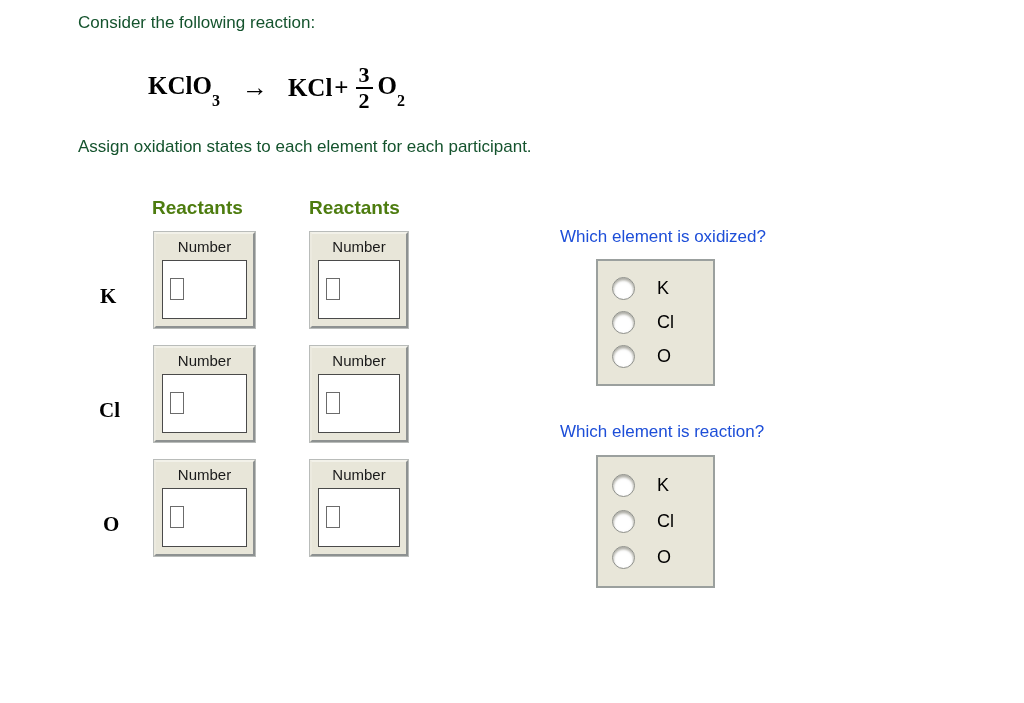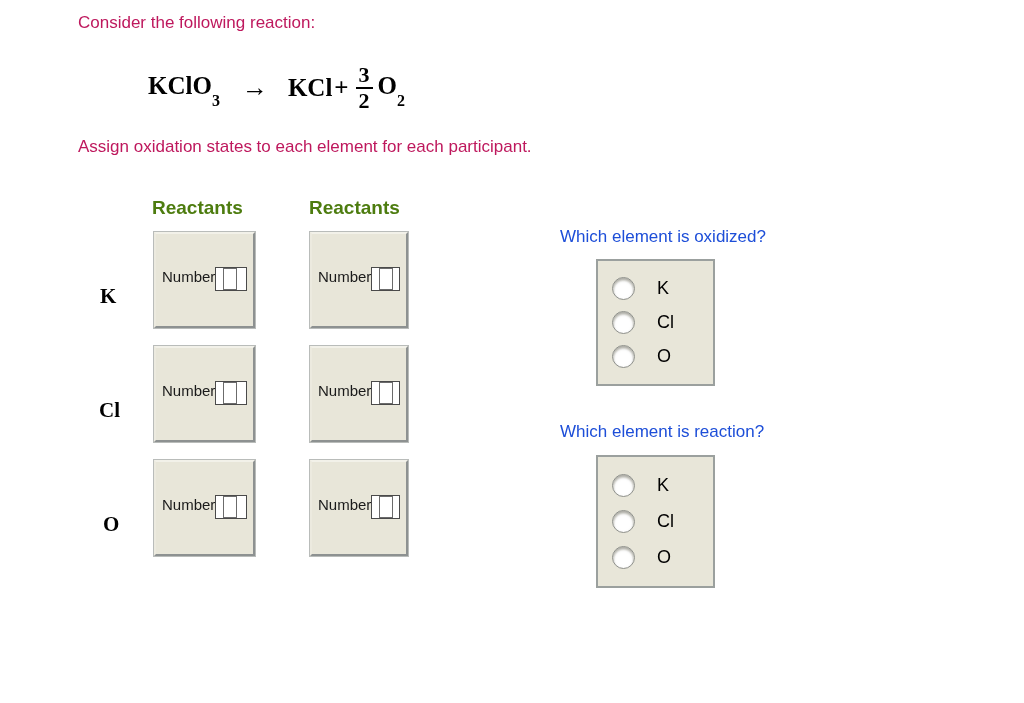--- a/index.html
+++ b/index.html
@@ -14,21 +14,21 @@
     font-family: "Liberation Sans", sans-serif;
     color: #000000;
     overflow: hidden;
   }
 
   
   .prompt {
     position: absolute;
     font-family: "Liberation Sans", sans-serif;
     font-size: 17px;
-    color: #be185d;
+    color: #14532d;
     white-space: nowrap;
   }
   #intro-line  { left: 78px;  top: 13px; }
   #assign-line { left: 78px;  top: 137px; }
 
   
   #equation {
     position: absolute;
     left: 148px;
     top: 64px;
@@ -104,21 +104,21 @@
     position: absolute;
     background: #e8e6d9;
     border-top: 2px solid #f2f1e9;
     border-left: 2px solid #eceadf;
     border-right: 2px solid #8d9191;
     border-bottom: 2px solid #8d9191;
     box-shadow: 0 0 0 1px #b9bcba;
     box-sizing: border-box;
     padding: 5px 6px 7px 6px;
     display: flex;
-    flex-direction: row;
+    flex-direction: column;
     align-items: center;
   }
   .number-box .nb-label {
     font-family: "Liberation Sans", sans-serif;
     font-size: 15px;
     color: #1a1a1a;
     line-height: 1.1;
     margin-bottom: 4px;
     user-select: none;
   }

